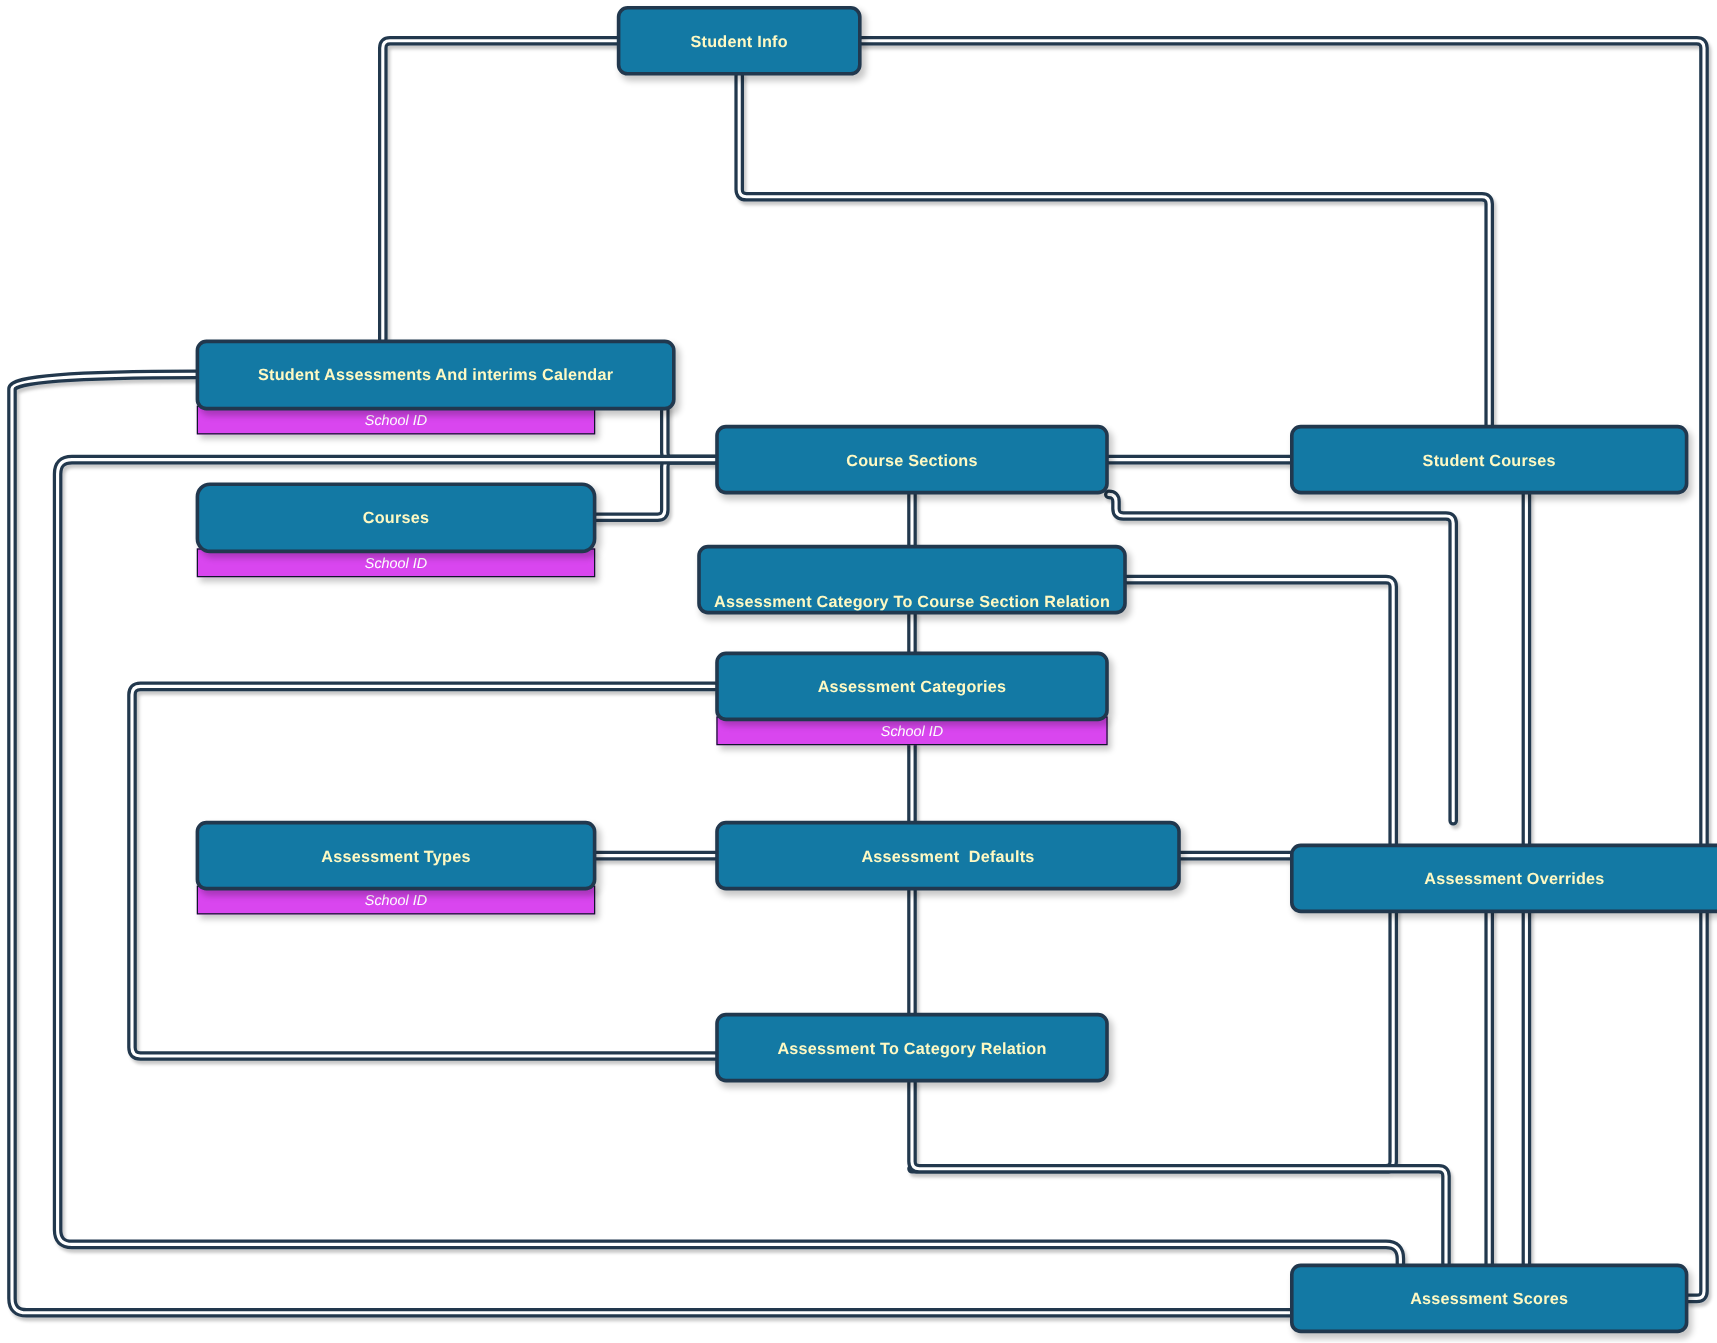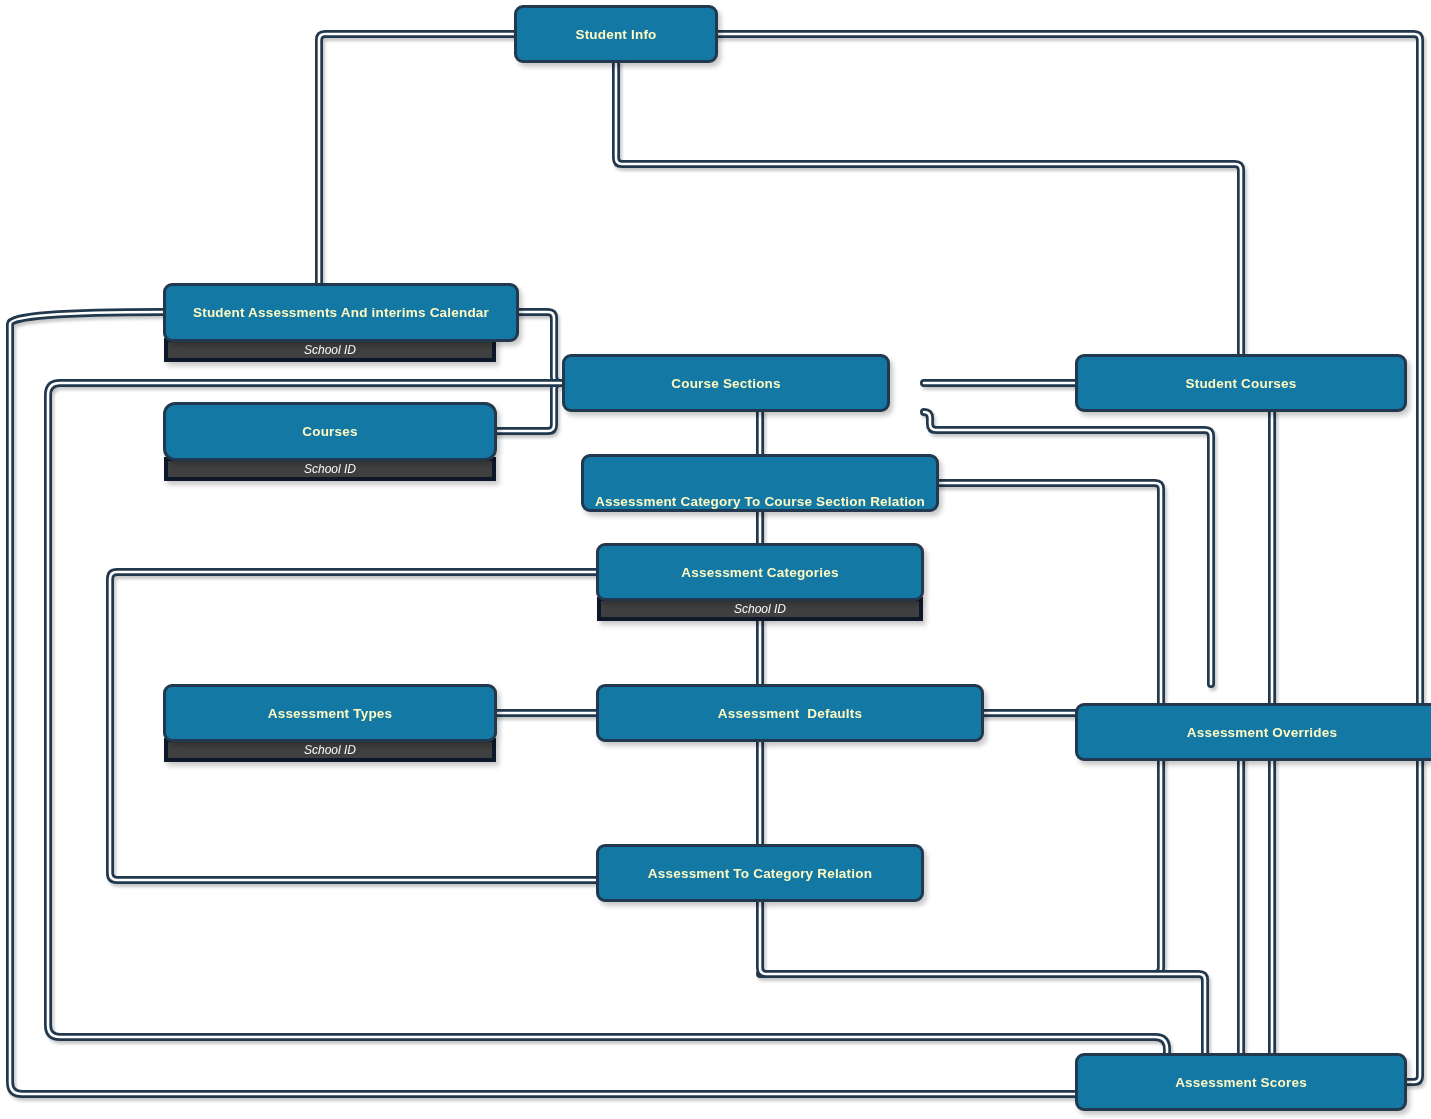--- a/index.html
+++ b/index.html
@@ -22,22 +22,22 @@
     font-size:13.5px;
     letter-spacing:.2px;
     text-align:center;
     box-shadow:3px 4px 5px rgba(0,0,0,.22);
     z-index:5;
     white-space:pre;
   }
   .attr{
     position:absolute;
     box-sizing:border-box;
-    background:#404040;
-    border:4px solid #0f172a;
+    background:#d946ef;
+    border:1px solid #0f172a;
     color:#ffffff;
     font-style:italic;
     font-size:12px;
     display:flex;align-items:center;justify-content:center;
     box-shadow:3px 4px 5px rgba(0,0,0,.22);
     z-index:4;
     white-space:pre;
   }
 </style>
 </head>
@@ -91,24 +91,24 @@
         <path d="M 1241 742 L 1241 1053" stroke="#21384e" stroke-width="8" fill="none"></path>
         <path d="M 1241 742 L 1241 1053" stroke="#ffffff" stroke-width="2.6" fill="none"></path>
         <path d="M 1272 412 L 1272 1053" stroke="#21384e" stroke-width="8" fill="none"></path>
         <path d="M 1272 412 L 1272 1053" stroke="#ffffff" stroke-width="2.6" fill="none"></path>
       </g>
   </svg>
 
   <div id="node-layer">
       <div class="node" style="left: 514px; top: 5px; width: 204px; height: 58px;"><span>Student Info</span></div>
       <div class="attr" style="left: 164px; top: 338px; width: 332px; height: 24px;"><span>School ID</span></div>
-      <div class="node" style="left: 163px; top: 283px; width: 356px; height: 59px;"><span>Student Assessments And interims Calendar</span></div>
+      <div class="node" style="left: 163px; top: 283px; width: 400px; height: 59px;"><span>Student Assessments And interims Calendar</span></div>
       <div class="attr" style="left: 164px; top: 457px; width: 332px; height: 24px;"><span>School ID</span></div>
       <div class="node" style="left: 163px; top: 402px; width: 334px; height: 59px; border-radius: 12px;"><span>Courses</span></div>
-      <div class="node" style="left: 562px; top: 354px; width: 328px; height: 58px;"><span>Course Sections</span></div>
+      <div class="node" style="left: 596px; top: 354px; width: 328px; height: 58px;"><span>Course Sections</span></div>
       <div class="node" style="left: 1075px; top: 354px; width: 332px; height: 58px;"><span>Student Courses</span></div>
       <div class="node" style="left: 581px; top: 454px; width: 358px; height: 58px; align-items: flex-end;"><span>Assessment Category To Course Section Relation</span></div>
       <div class="attr" style="left: 597px; top: 597px; width: 326px; height: 24px;"><span>School ID</span></div>
       <div class="node" style="left: 596px; top: 543px; width: 328px; height: 58px;"><span>Assessment Categories</span></div>
       <div class="attr" style="left: 164px; top: 738px; width: 332px; height: 24px;"><span>School ID</span></div>
       <div class="node" style="left: 163px; top: 684px; width: 334px; height: 58px;"><span>Assessment Types</span></div>
       <div class="node" style="left: 596px; top: 684px; width: 388px; height: 58px;"><span>Assessment  Defaults</span></div>
       <div class="node" style="left: 1075px; top: 703px; width: 374px; height: 58px;"><span>Assessment Overrides</span></div>
       <div class="node" style="left: 596px; top: 844px; width: 328px; height: 58px;"><span>Assessment To Category Relation</span></div>
       <div class="node" style="left: 1075px; top: 1053px; width: 332px; height: 58px;"><span>Assessment Scores</span></div>

